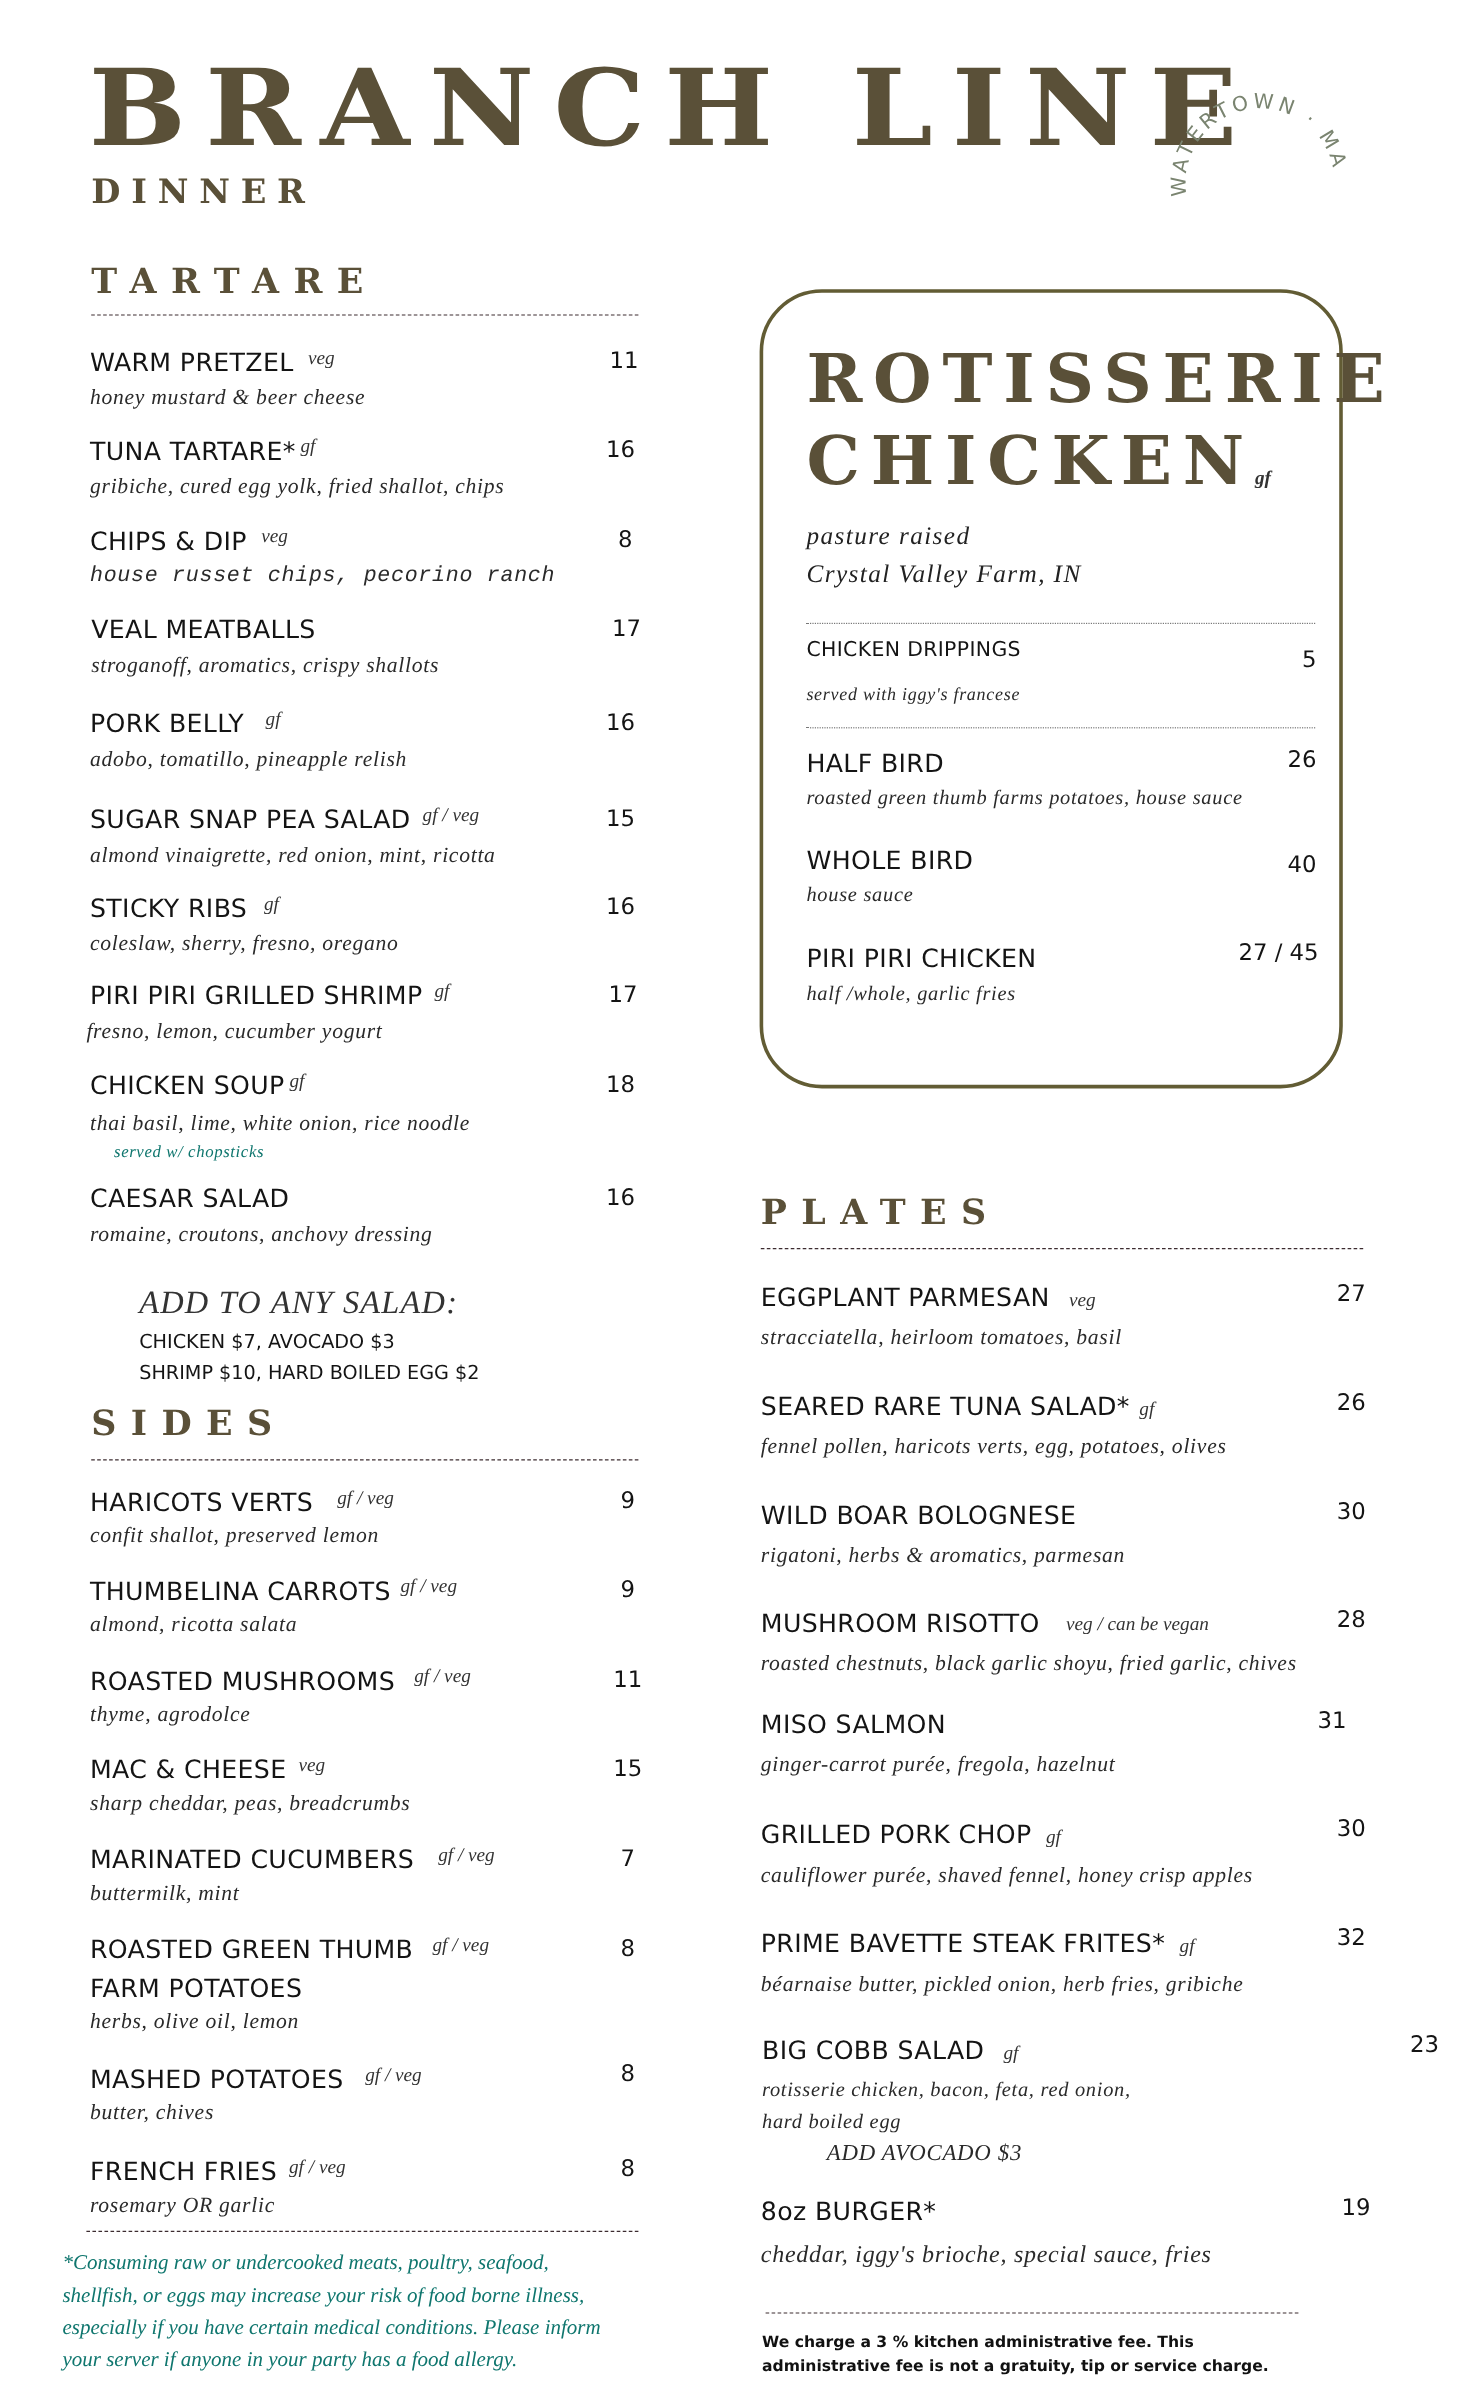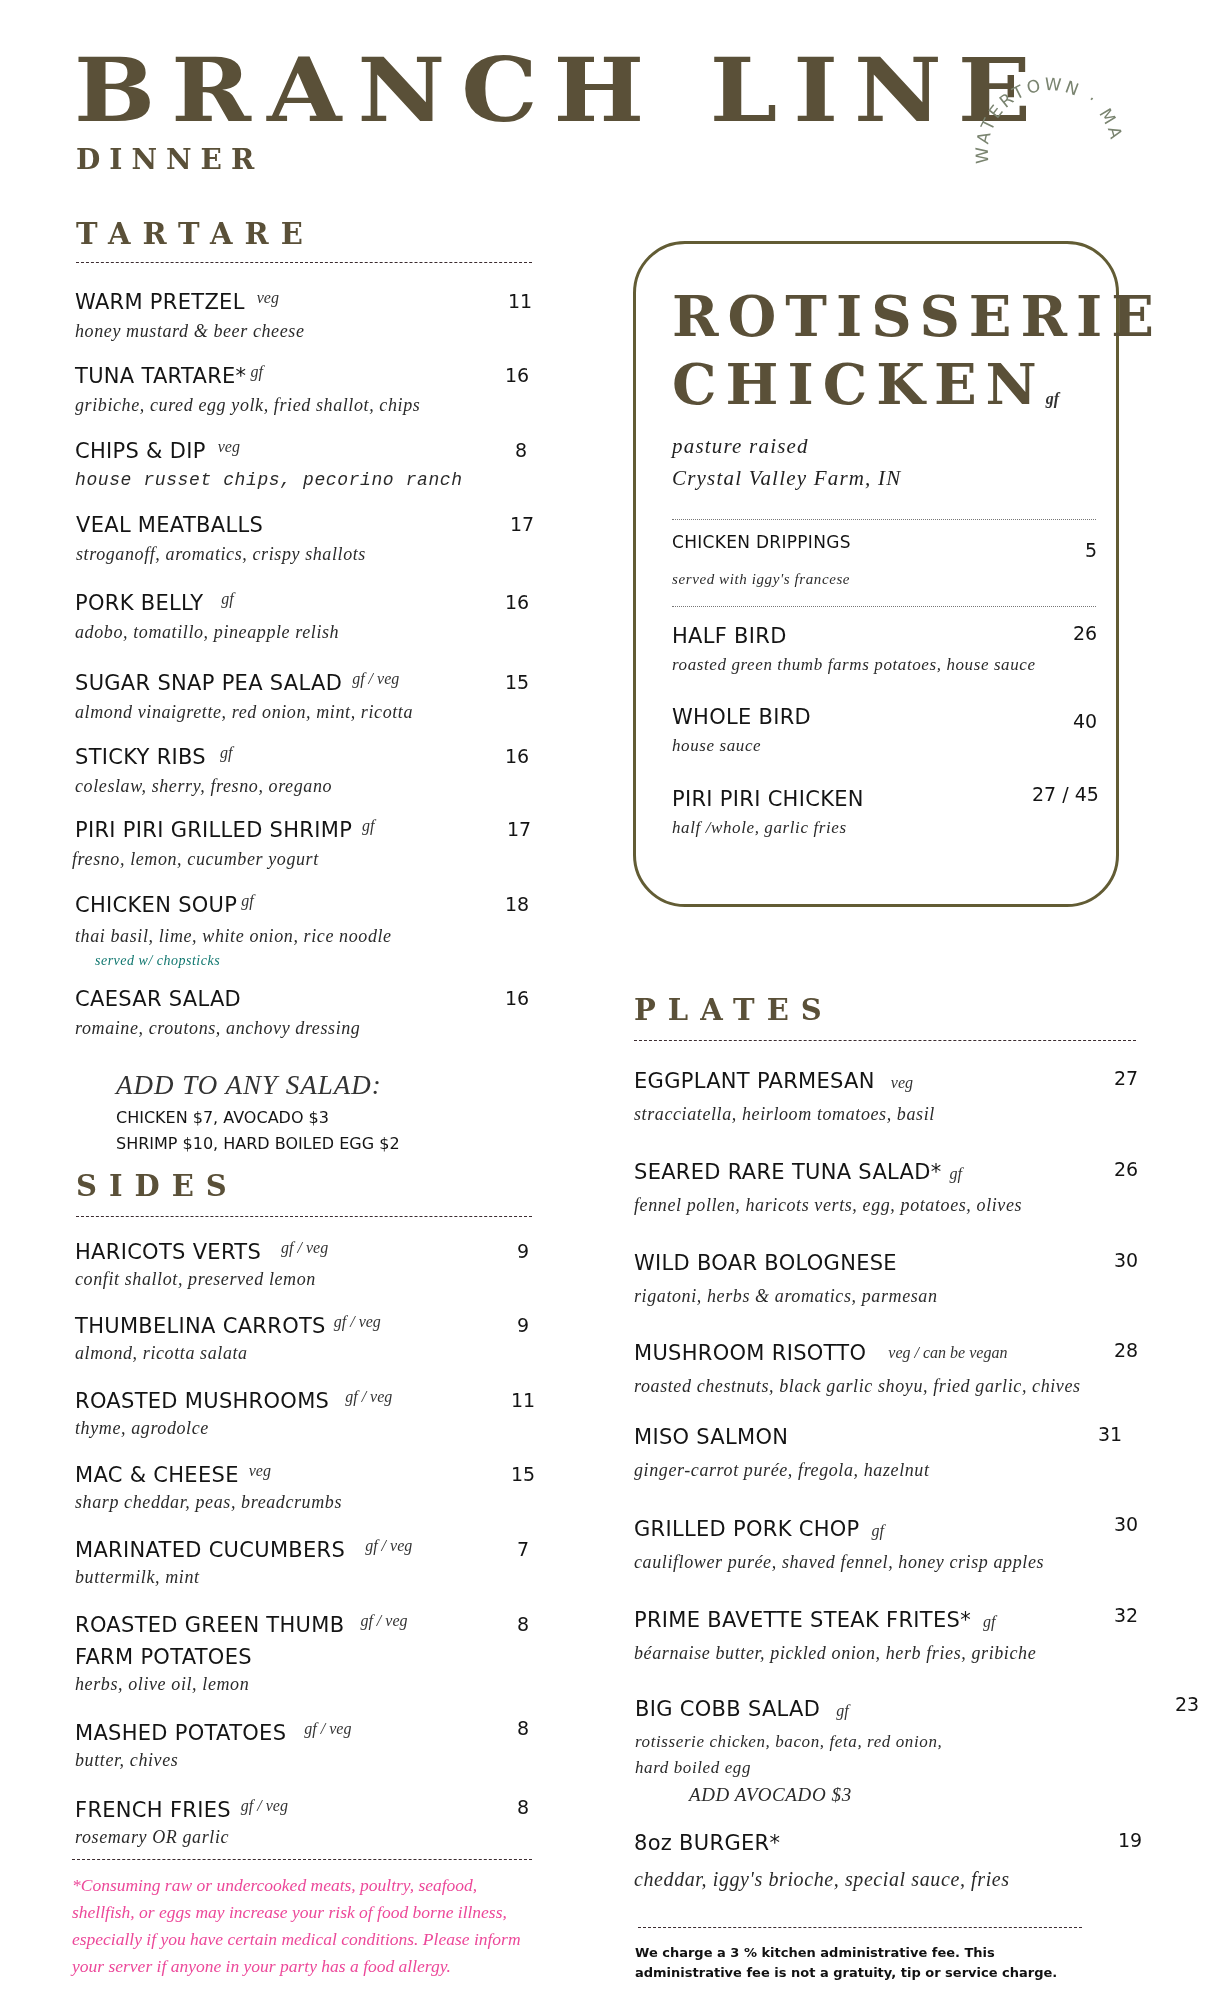--- a/index.html
+++ b/index.html
@@ -107,26 +107,26 @@
   .addon-line {
     left: 116px;
     font-family: "DejaVu Sans", sans-serif;
     font-size: 16px;
     color: #141414;
     line-height: 1;
     white-space: nowrap;
   }
 
   .disclaimer {
-    left: 72px; top: 1872px; width: 460px;
+    left: 52px; top: 1872px; width: 460px;
     font-family: "Liberation Serif", serif;
     font-style: italic;
     font-size: 17.5px;
     line-height: 27px;
-    color: #ec4899;
+    color: #0f766e;
   }
 
   .rot-box {
     left: 633px; top: 241px; width: 486px; height: 666px;
     border: 3px solid #625c34;
     border-radius: 52px;
   }
   .rot-title {
     font-family: "DejaVu Serif", serif;
     font-weight: bold;

